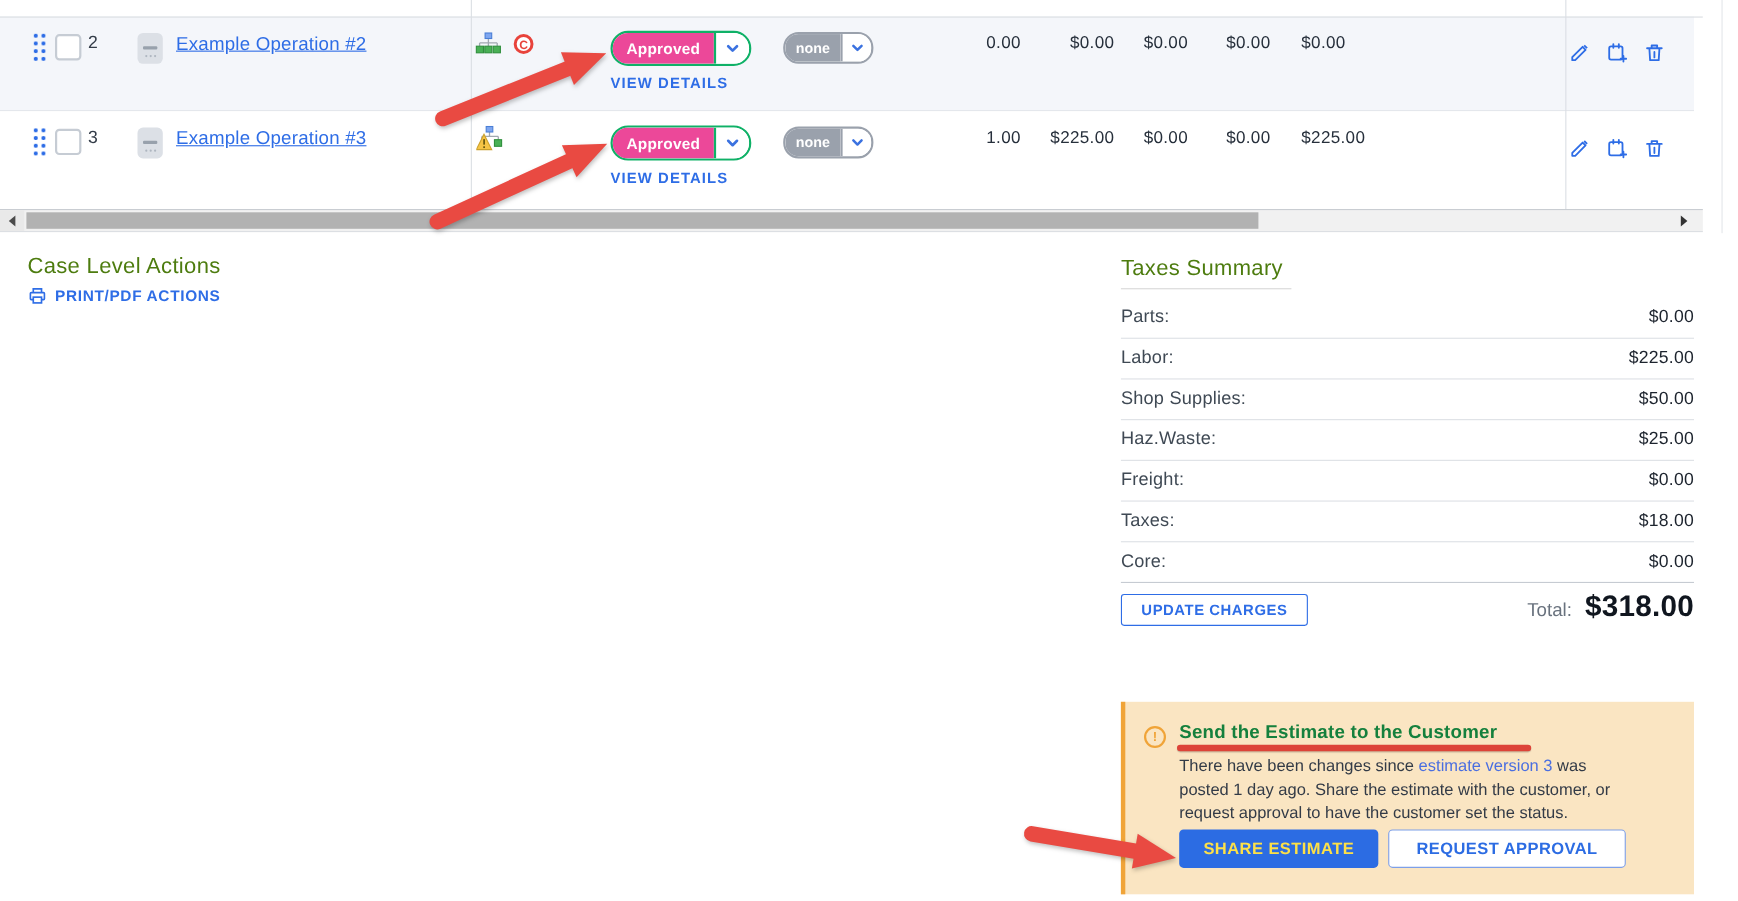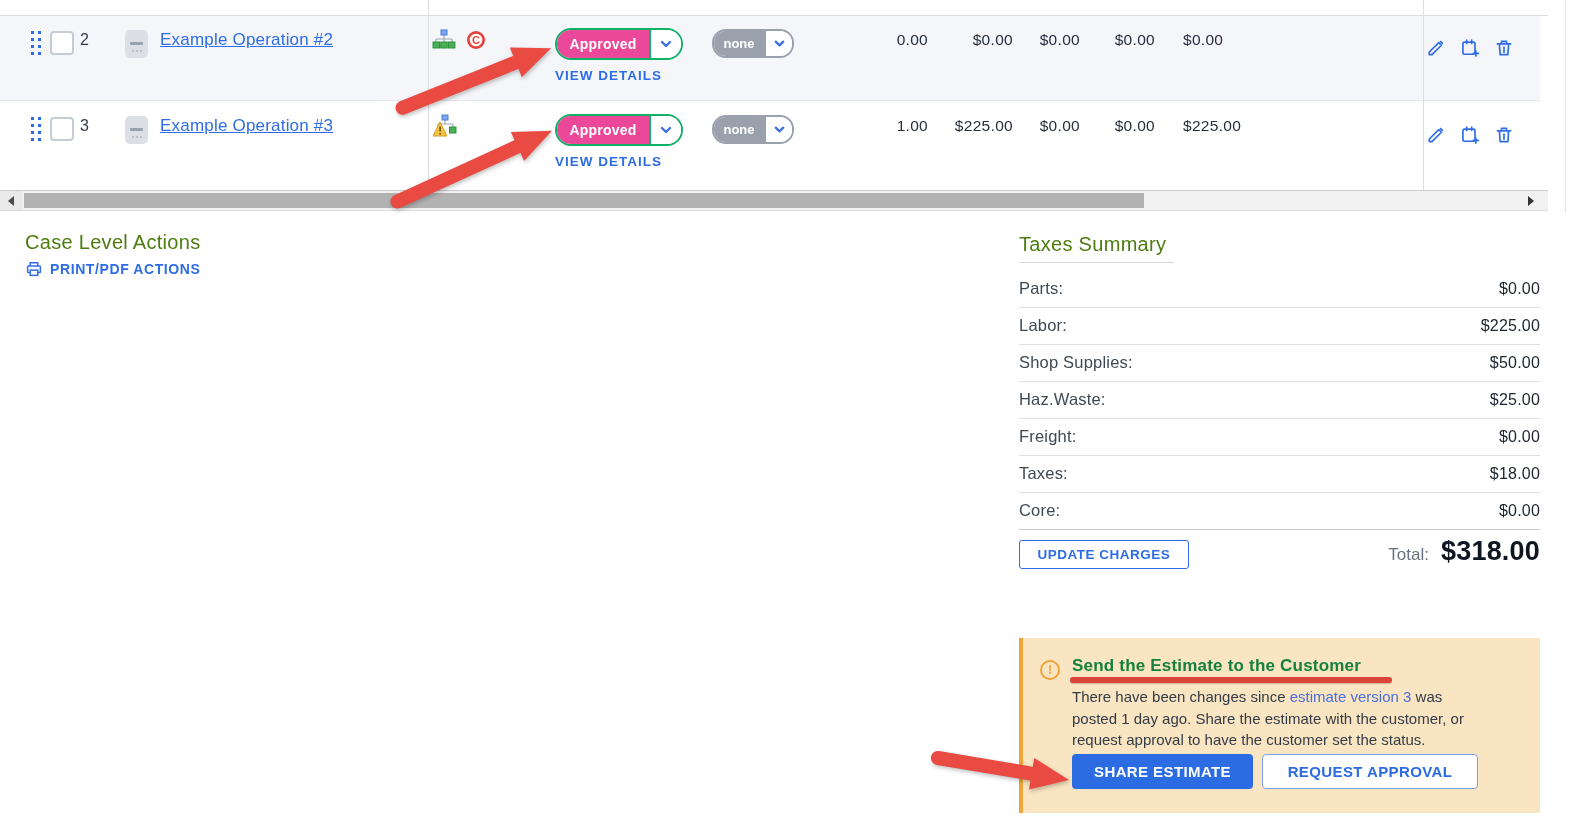--- a/index.html
+++ b/index.html
@@ -53,21 +53,21 @@
   .grand-total .g-label{font-size:17px;color:#69727e;}
   .grand-total .g-value{font-size:27px;font-weight:800;color:#10161f;letter-spacing:.2px;}
   
   .notice{position:absolute;left:1019px;top:638px;width:521px;height:175px;background:#fae5c2;border-left:4px solid #f0a438;box-sizing:border-box;}
   .warn-circle{position:absolute;left:17px;top:22px;width:16px;height:16px;border:2.5px solid #f0a438;border-radius:50%;color:#f0a438;font-size:12px;font-weight:700;display:flex;align-items:center;justify-content:center;}
   .warn-circle::before{content:"!";}
   .notice-title{position:absolute;left:49px;top:18px;font-size:17px;font-weight:700;color:#15803d;letter-spacing:.2px;}
   .red-underline{position:absolute;left:47px;top:39px;width:322px;height:6px;background:#dd4338;border-radius:3px;box-shadow:0 1px 1px rgba(0,0,0,.2);}
   .notice-body{position:absolute;left:49px;top:48px;width:414px;font-size:15px;line-height:21.5px;color:#333b47;}
   .notice-body .inline-link{color:#4a6ee0;cursor:pointer;}
-  .share-btn{position:absolute;left:49px;top:116px;width:181px;height:35px;background:#2c6ce3;border-radius:4px;color:#ffffff;font-size:15px;font-weight:700;letter-spacing:.4px;display:flex;align-items:center;justify-content:center;cursor:pointer;}
+  .share-btn{position:absolute;left:49px;top:116px;width:181px;height:35px;background:#2c6ce3;border-radius:4px;color:#fde047;font-size:15px;font-weight:700;letter-spacing:.4px;display:flex;align-items:center;justify-content:center;cursor:pointer;}
   .request-btn{position:absolute;left:239px;top:116px;width:216px;height:35px;background:#fff;border:1px solid #7d9fe8;border-radius:4px;color:#2c6ce3;font-size:15px;font-weight:600;letter-spacing:.4px;display:flex;align-items:center;justify-content:center;box-sizing:border-box;cursor:pointer;}
   .annotation-svg{position:absolute;left:0;top:0;pointer-events:none;z-index:50;filter:drop-shadow(1px 2px 2px rgba(0,0,0,.25));}
 </style>
 </head>
 <body>
 
 <div class="canvas">
 
   <div class="row-bg row2"></div>
   <div class="row-bg row3"></div>

